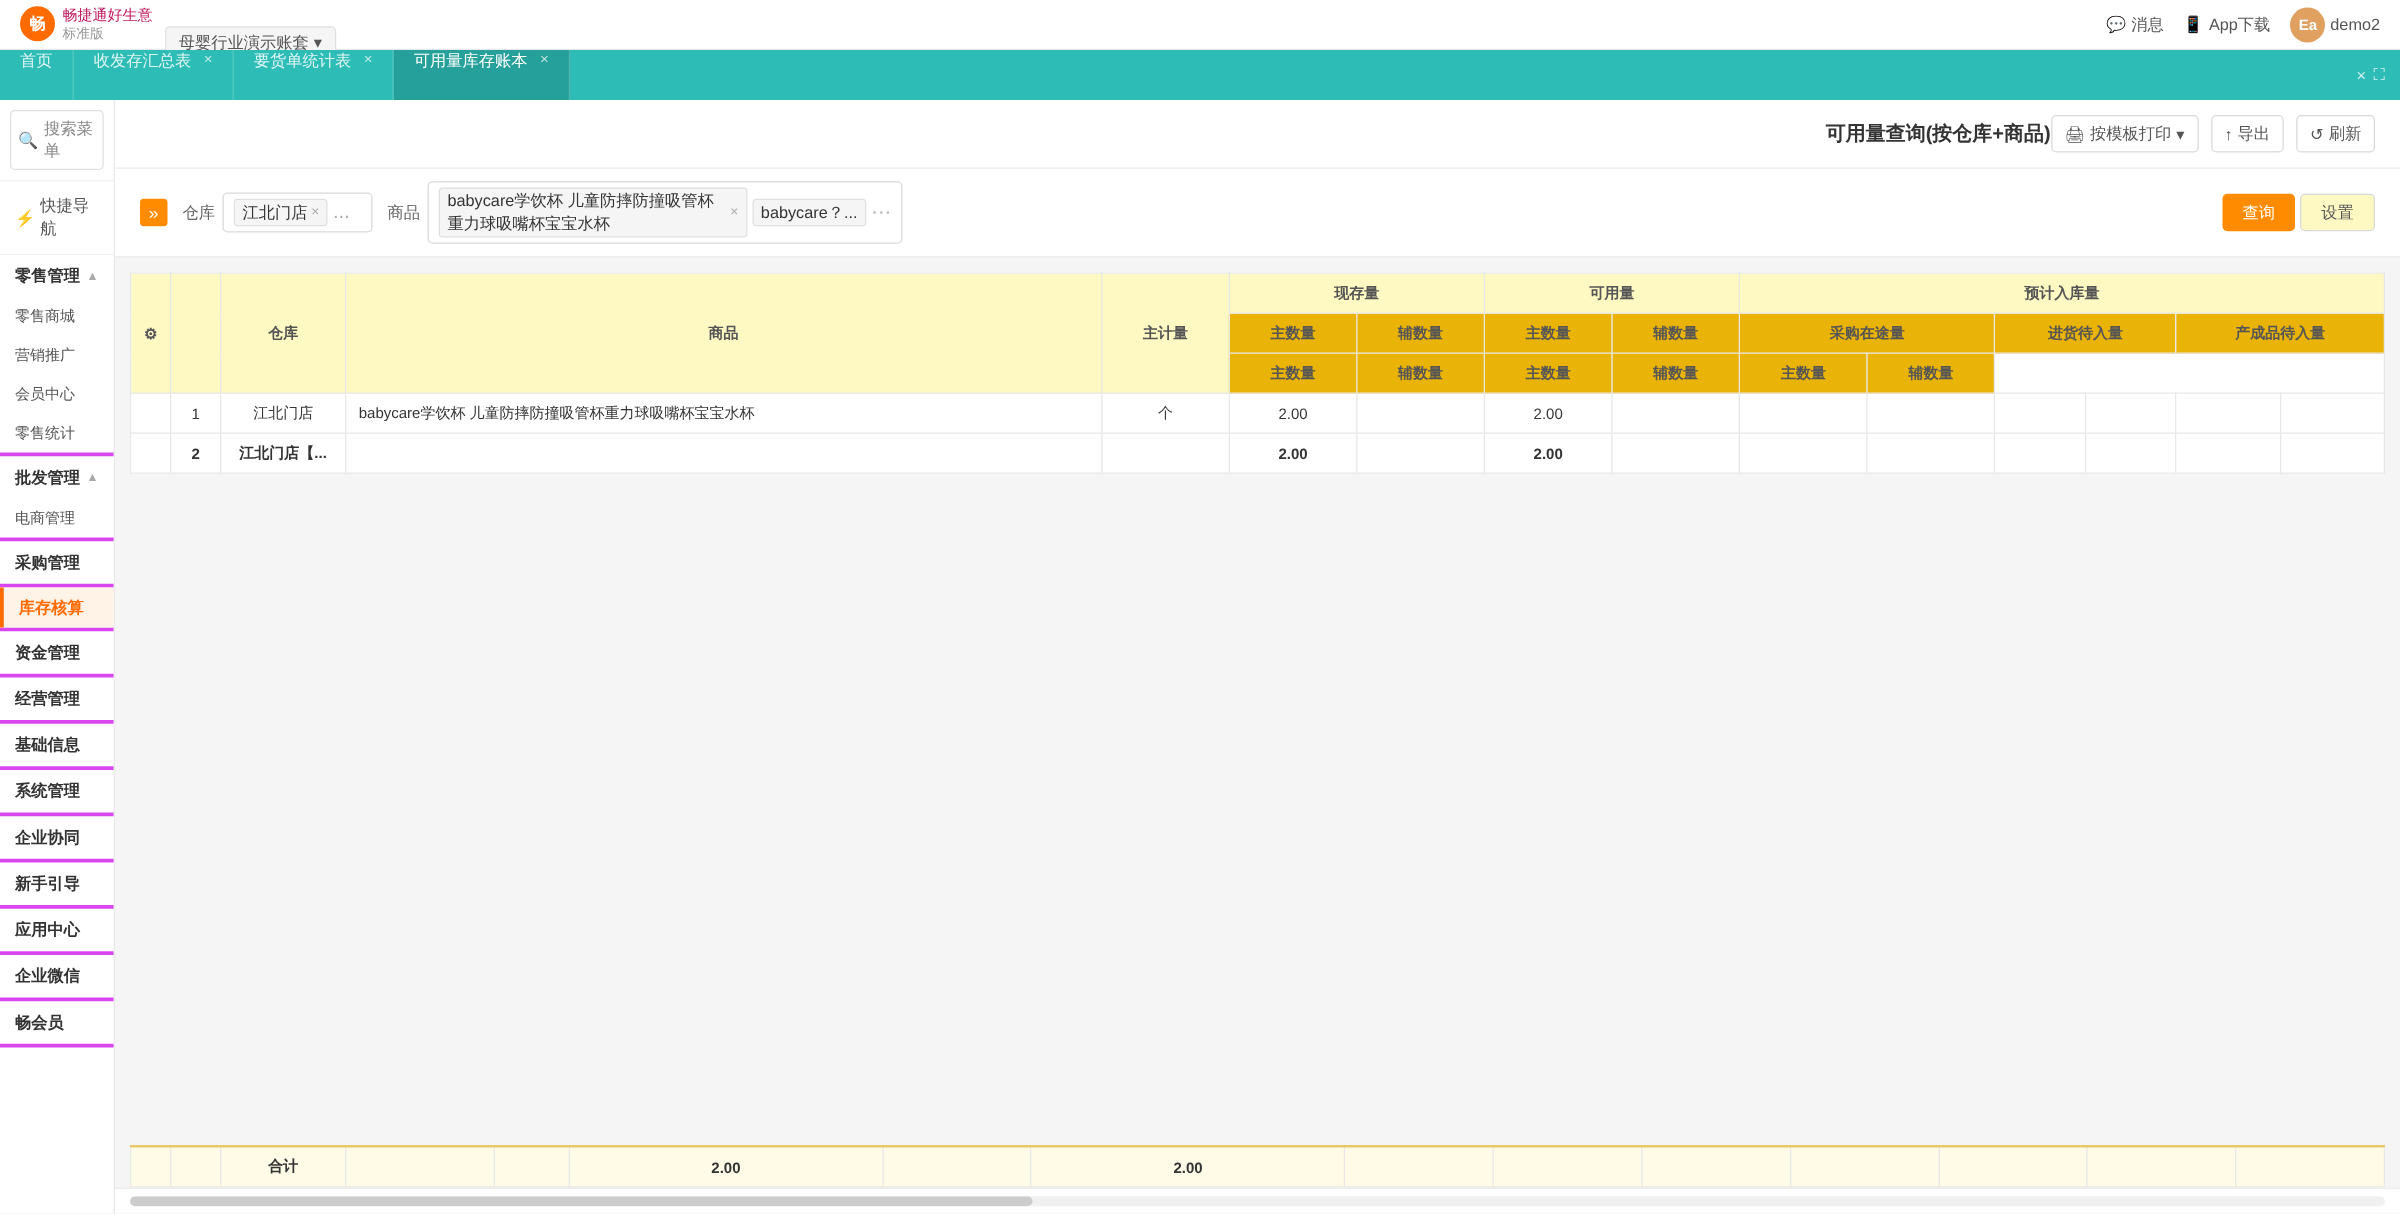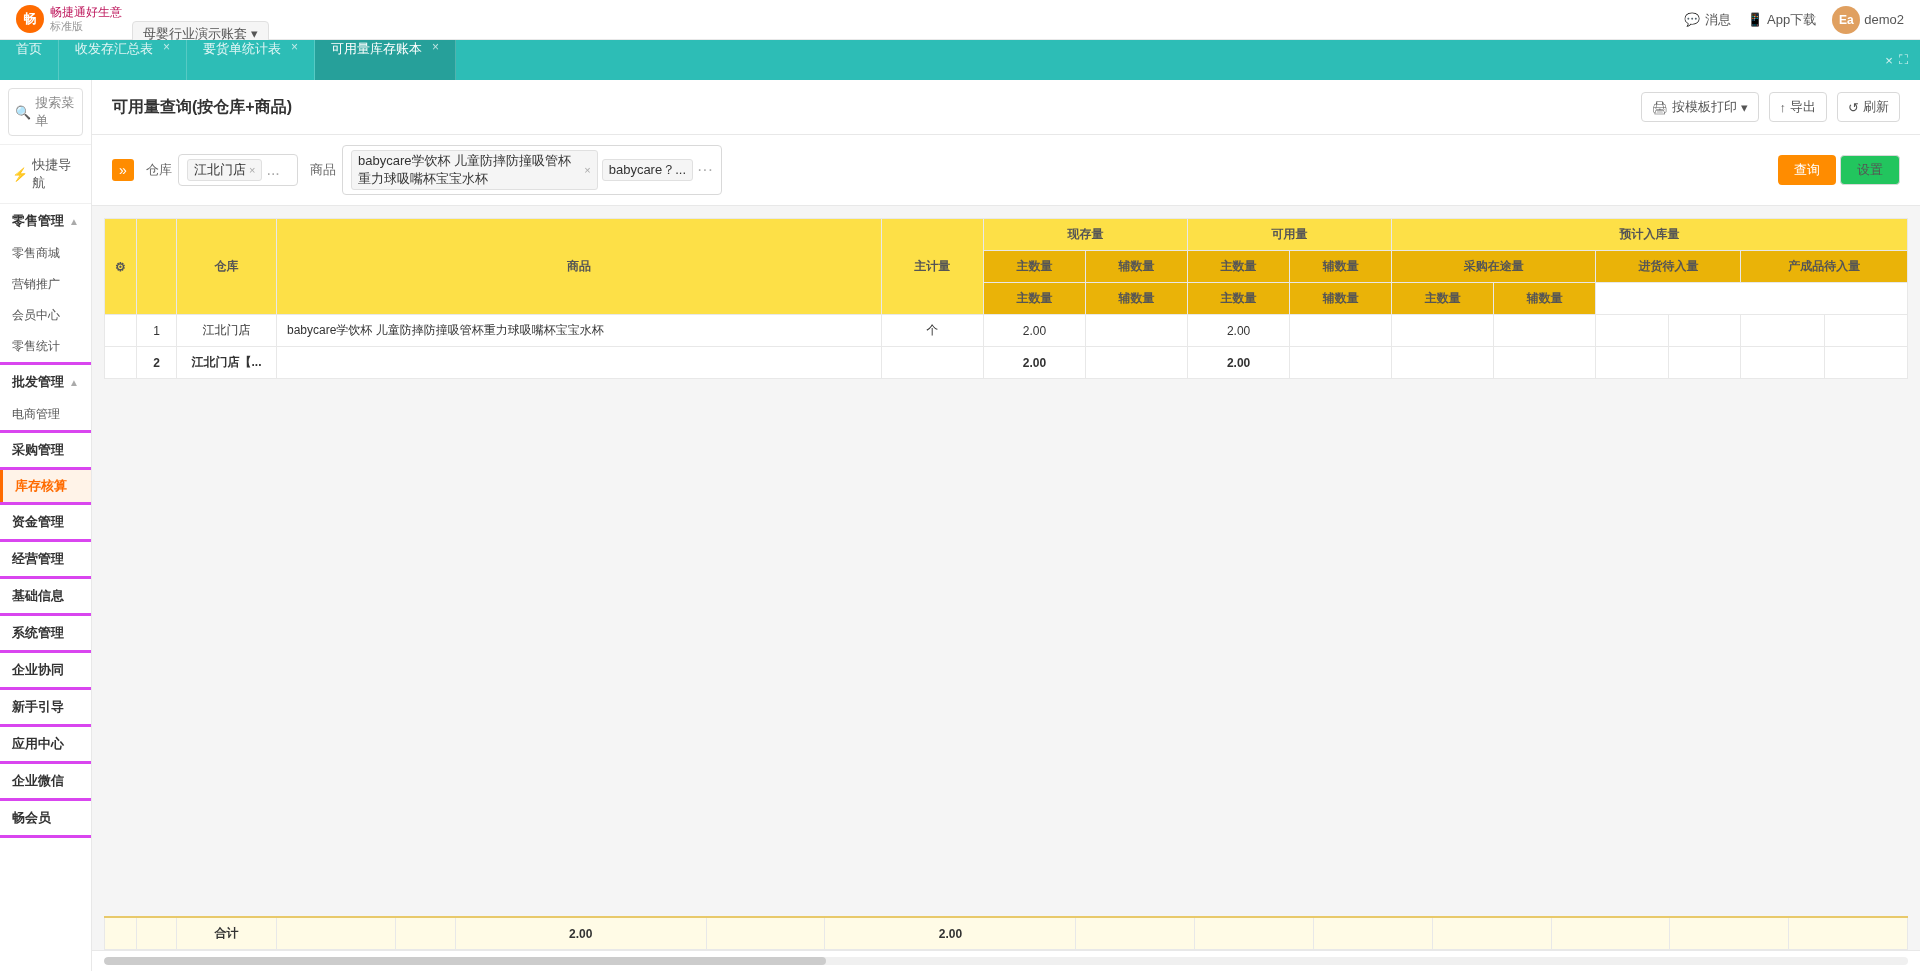--- a/index.html
+++ b/index.html
@@ -71,44 +71,44 @@
     .sidebar-nav { padding: 4px 0; border-bottom: 1px solid #f0f0f0; }
     .sidebar-nav-item { display: flex; align-items: center; padding: 7px 12px; cursor: pointer; color: #555; font-size: 13px; gap: 4px; }
     .sidebar-section { border-bottom: 3px solid #d946ef; }
     .sidebar-section-header { display: flex; align-items: center; justify-content: space-between; padding: 8px 12px; cursor: pointer; color: #333; font-size: 13px; font-weight: bold; }
     .sidebar-item { padding: 7px 12px; cursor: pointer; color: #555; font-size: 12px; }
     .sidebar-item.active { color: #ff6b00; background: #fff3e8; font-weight: bold; border-left: 3px solid #ff6b00; }
     .arrow-icon { font-size: 10px; color: #aaa; }
 
     
     .content { flex: 1; display: flex; flex-direction: column; overflow: hidden; background: #f5f5f5; }
-    .content-header { background: #fff; padding: 12px 20px; border-bottom: 1px solid #e8e8e8; display: flex; align-items: center; justify-content: space-between; flex-shrink: 0; }
+    .content-header { background: #fff; padding: 12px 20px; border-bottom: 1px solid #e8e8e8; display: flex; align-items: center; justify-content: flex-end; flex-shrink: 0; }
     .page-title { font-size: 16px; font-weight: bold; color: #333; }
     .header-actions { display: flex; align-items: center; gap: 10px; }
     .header-btn { display: flex; align-items: center; gap: 4px; padding: 5px 10px; border: 1px solid #d9d9d9; border-radius: 4px; background: #fff; cursor: pointer; color: #555; font-size: 12px; }
 
     
     .filter-bar { background: #fff; padding: 10px 20px; border-bottom: 1px solid #e8e8e8; display: flex; align-items: center; gap: 12px; flex-shrink: 0; }
     .filter-expand-btn { background: #ff8c00; color: #fff; border: none; border-radius: 3px; width: 22px; height: 22px; cursor: pointer; font-size: 14px; display: flex; align-items: center; justify-content: center; }
     .filter-field { display: flex; align-items: center; gap: 6px; }
     .filter-label { color: #666; font-size: 13px; white-space: nowrap; }
     .filter-input { display: flex; align-items: center; gap: 4px; border: 1px solid #d9d9d9; border-radius: 4px; padding: 4px 8px; min-width: 120px; background: #fff; }
     .filter-tag { background: #f5f5f5; border: 1px solid #e0e0e0; border-radius: 3px; padding: 1px 6px; font-size: 12px; color: #333; display: flex; align-items: center; gap: 3px; }
     .filter-tag-close { cursor: pointer; color: #aaa; font-size: 11px; }
     .filter-dots { color: #aaa; cursor: pointer; font-size: 16px; }
     .filter-actions { margin-left: auto; display: flex; gap: 4px; }
     .btn-primary { background: #ff8c00; color: #fff; border: none; border-radius: 4px; padding: 5px 16px; cursor: pointer; font-size: 13px; }
-    .btn-secondary { background: #22c55e; color: #555; border: 1px solid #d9d9d9; border-radius: 4px; padding: 5px 16px; cursor: pointer; font-size: 13px; }
+    .btn-secondary { background: #fef9c3; color: #555; border: 1px solid #d9d9d9; border-radius: 4px; padding: 5px 16px; cursor: pointer; font-size: 13px; }
 
     
     .table-area { flex: 1; overflow: auto; padding: 12px 12px 0 12px; display: flex; flex-direction: column; }
     .data-table { width: 100%; border-collapse: collapse; background: #fff; border: 1px solid #e8e8e8; }
     .data-table th, .data-table td { border: 1px solid #e8e8e8; padding: 7px 10px; text-align: center; font-size: 12px; color: #333; white-space: nowrap; }
     .data-table thead th { background: #eab308; font-weight: bold; color: #555; }
-    .data-table thead tr:first-child th { background: #fde047; }
+    .data-table thead tr:first-child th { background: #fef9c3; }
     .data-table .gear-cell { width: 32px; }
     .col-index { width: 40px; }
     .col-warehouse { width: 100px; }
     .col-product { }
     .number-cell { text-align: right; }
     .bold-row { font-weight: bold; }
     .summary-row { background: #fffbe6 !important; }
     .summary-row td { font-weight: bold; }
 
     

